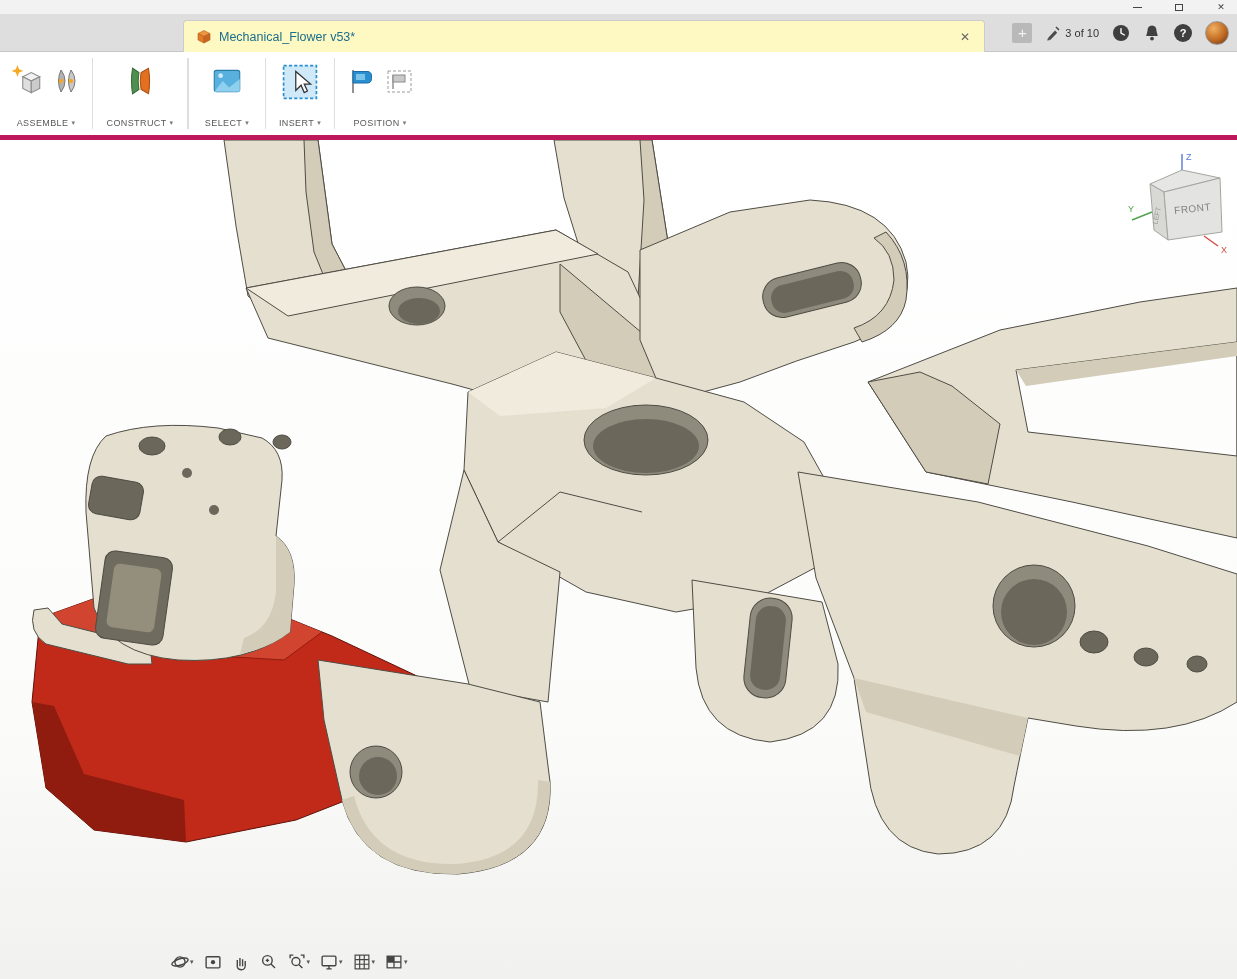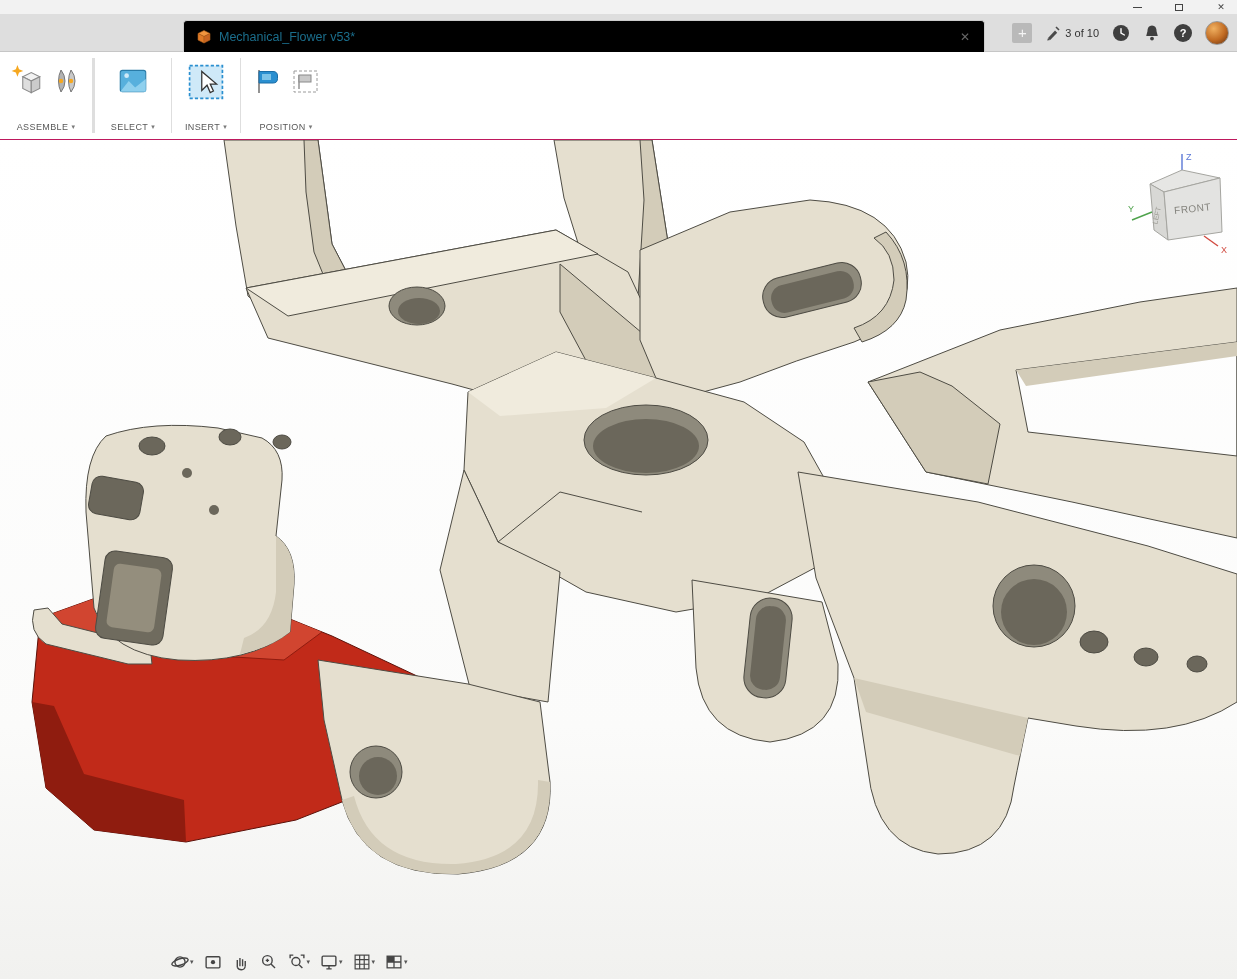--- a/index.html
+++ b/index.html
@@ -9,40 +9,40 @@
   
   .titlebar { position:absolute; top:0; left:0; width:100%; height:14px; background:#f2f2f2; }
   .win-controls { position:absolute; right:10px; top:0; height:14px; display:flex; gap:30px; align-items:center; }
   .win-btn { width:12px; height:10px; display:flex; align-items:center; justify-content:center;
              color:#444; font-size:9px; cursor:default; }
   .min-glyph { display:block; width:9px; height:1px; background:#444; }
   .max-glyph { display:block; width:8px; height:7px; border:1px solid #444; }
 
   
   .tabbar { position:absolute; top:14px; left:0; width:100%; height:38px; background:#dedede; border-bottom:1px solid #c6c6c6; }
-  .doc-tab { position:absolute; left:183px; top:6px; width:802px; height:32px; background:#000000;
+  .doc-tab { position:absolute; left:183px; top:6px; width:802px; height:32px; background:#fef9c3;
              border:1px solid #cccccc; border-bottom:none; border-radius:4px 4px 0 0;
              display:flex; align-items:center; padding:0 12px; }
   .doc-icon { width:16px; height:16px; margin-right:7px; flex:0 0 auto; }
   .doc-title { font-size:12.5px; color:#1b6e8c; white-space:nowrap; }
   .tab-close { margin-left:auto; font-size:12px; color:#666; padding:0 2px; cursor:default; }
   .tab-right { position:absolute; right:8px; top:0; height:38px; display:flex; align-items:center; gap:13px; }
   .new-tab { width:20px; height:20px; border:none; background:#b9b9b9; color:#f4f4f4; font-size:15px;
              line-height:18px; border-radius:2px; text-align:center; padding:0; }
   .job-status { display:flex; align-items:center; gap:4px; font-size:11px; color:#333;text-align:right; }
   .round-ic { width:18px; height:18px; }
   .help-btn { width:18px; height:18px; border-radius:50%; background:#3f3f3f; color:#fff; font-size:11px;
               font-weight:bold; display:flex; align-items:center; justify-content:center; }
   .avatar { width:24px; height:24px; border-radius:50%;
             background:radial-gradient(circle at 35% 30%, #f0b060, #c06a22 55%, #5f2e10 100%);
             border:1px solid #999; }
 
   
   .toolbar { position:absolute; top:52px; left:0; width:100%; height:88px; background:#ffffff;
-             border-bottom:1px solid #be185d; display:flex; align-items:stretch; }
+             border-bottom:5px solid #be185d; display:flex; align-items:stretch; }
   .tgroup { display:flex; flex-direction:column; align-items:center; justify-content:space-between;
             padding:10px 0 7px 0; }
   .ticons { display:flex; align-items:center; justify-content:center; gap:2px; }
   .tbtn { border:none; background:transparent; padding:2px; display:flex; align-items:center; justify-content:center; }
   .tlabel { font-size:9px; color:#575757; letter-spacing:.4px; display:flex; align-items:center; gap:3px; }
   .tlabel .caret { font-size:7px; color:#7a7a7a; }
   .tsep { width:1px; background:#dedede; margin:6px 0; }
 
   
   .viewport { position:absolute; top:140px; left:0; width:1237px; height:839px;
@@ -128,20 +128,34 @@
         </svg>
       </button>
     </div>
     <div class="tlabel">
       <span>ASSEMBLE</span>
       <span class="caret">▾</span>
     </div>
   </div>
   <div class="tsep"></div>
 
+  <div class="tgroup" style="width:94px">
+    <div class="ticons">
+      <button class="tbtn">
+        <svg width="34" height="34" viewBox="0 0 32 32">
+          <path d="M9 4 Q7 16 9 28 L15 24 Q13.5 16 15 8 Z" fill="#4f8f4f" stroke="#3a6b3a"></path>
+          <path d="M17 8 Q15.5 16 17 24 L24 28 Q26 16 24 4 Z" fill="#e2701f" stroke="#a84f12"></path>
+        </svg>
+      </button>
+    </div>
+    <div class="tlabel">
+      <span>CONSTRUCT</span>
+      <span class="caret">▾</span>
+    </div>
+  </div>
   <div class="tsep"></div>
 
   <div class="tsep"></div>
 
   <div class="tgroup" style="width:76px">
     <div class="ticons">
       <button class="tbtn">
         <svg width="34" height="34" viewBox="0 0 32 32">
           <rect x="4" y="6" width="24" height="20" rx="2" fill="#57b0dd" stroke="#2a7ca8"></rect>
           <polygon points="4,26 12,16 18,22 28,14 28,26" fill="#8fd0ee"></polygon>

